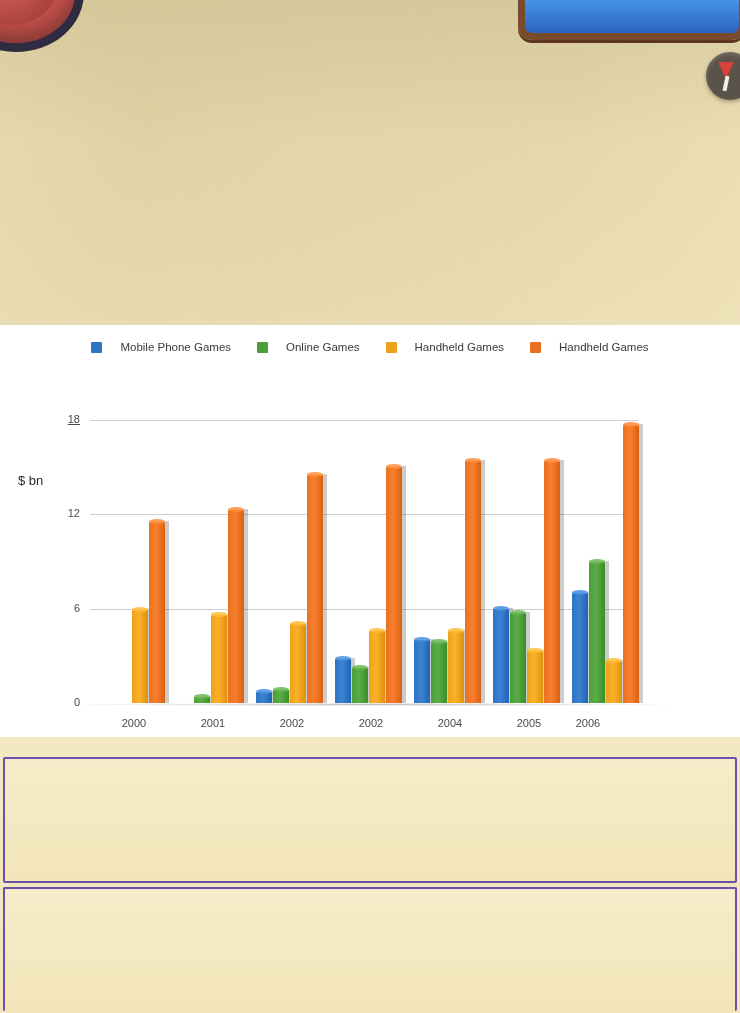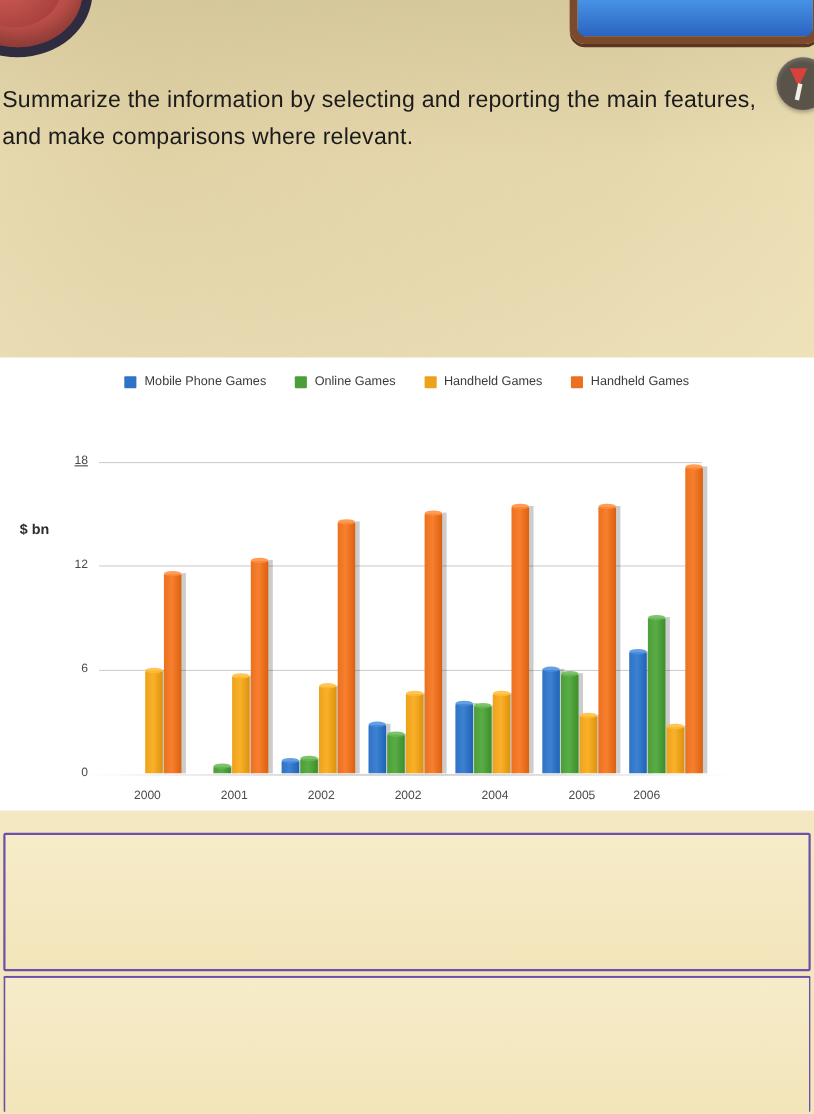--- a/index.html
+++ b/index.html
@@ -133,21 +133,21 @@
     left: 0;
     top: 16px;
     width: 740px;
     display: flex;
     justify-content: center;
     gap: 26px;
   }
   .legend-item {
     display: flex;
     align-items: center;
-    gap: 7px;
+    gap: 18px;
     font-size: 11.5px;
     color: #3a3a3a;
     white-space: nowrap;
   }
   .legend-swatch {
     width: 11px;
     height: 11px;
     border-radius: 1px;
     display: inline-block;
   }
@@ -159,21 +159,21 @@
     width: 740px;
     height: 412px;
   }
 
   
   .ylabel {
     position: absolute;
     left: 18px;
     top: 148px;
     font-size: 13px;
-    font-weight: bold;
+    font-weight: normal;
     color: #2b2b2b;
   }
   .ytick-wrap {
     position: absolute;
     left: 52px;
     width: 28px;
     height: 14px;
     text-align: right;
     font-size: 11px;
     color: #4a4a4a;
@@ -281,21 +281,20 @@
 <div class="deco-circle-left"></div>
 <div class="deco-panel-right"></div>
 
 <div class="side-round-btn">
   <span class="pin"></span>
   <span class="pin-stick"></span>
 </div>
 
 <div class="prompt">
   <div class="gap"></div>
-  <p>Summarize the information by selecting and reporting the main features, and make comparisons where relevant.</p>
 </div>
 
 <div class="chart-card">
   <div class="legend" id="legend">
       <div class="legend-item">
         <span class="legend-swatch" style="background: rgb(47, 115, 196);"></span>
         <span>Mobile Phone Games</span>
       </div>
       <div class="legend-item">
         <span class="legend-swatch" style="background: rgb(76, 159, 56);"></span>

